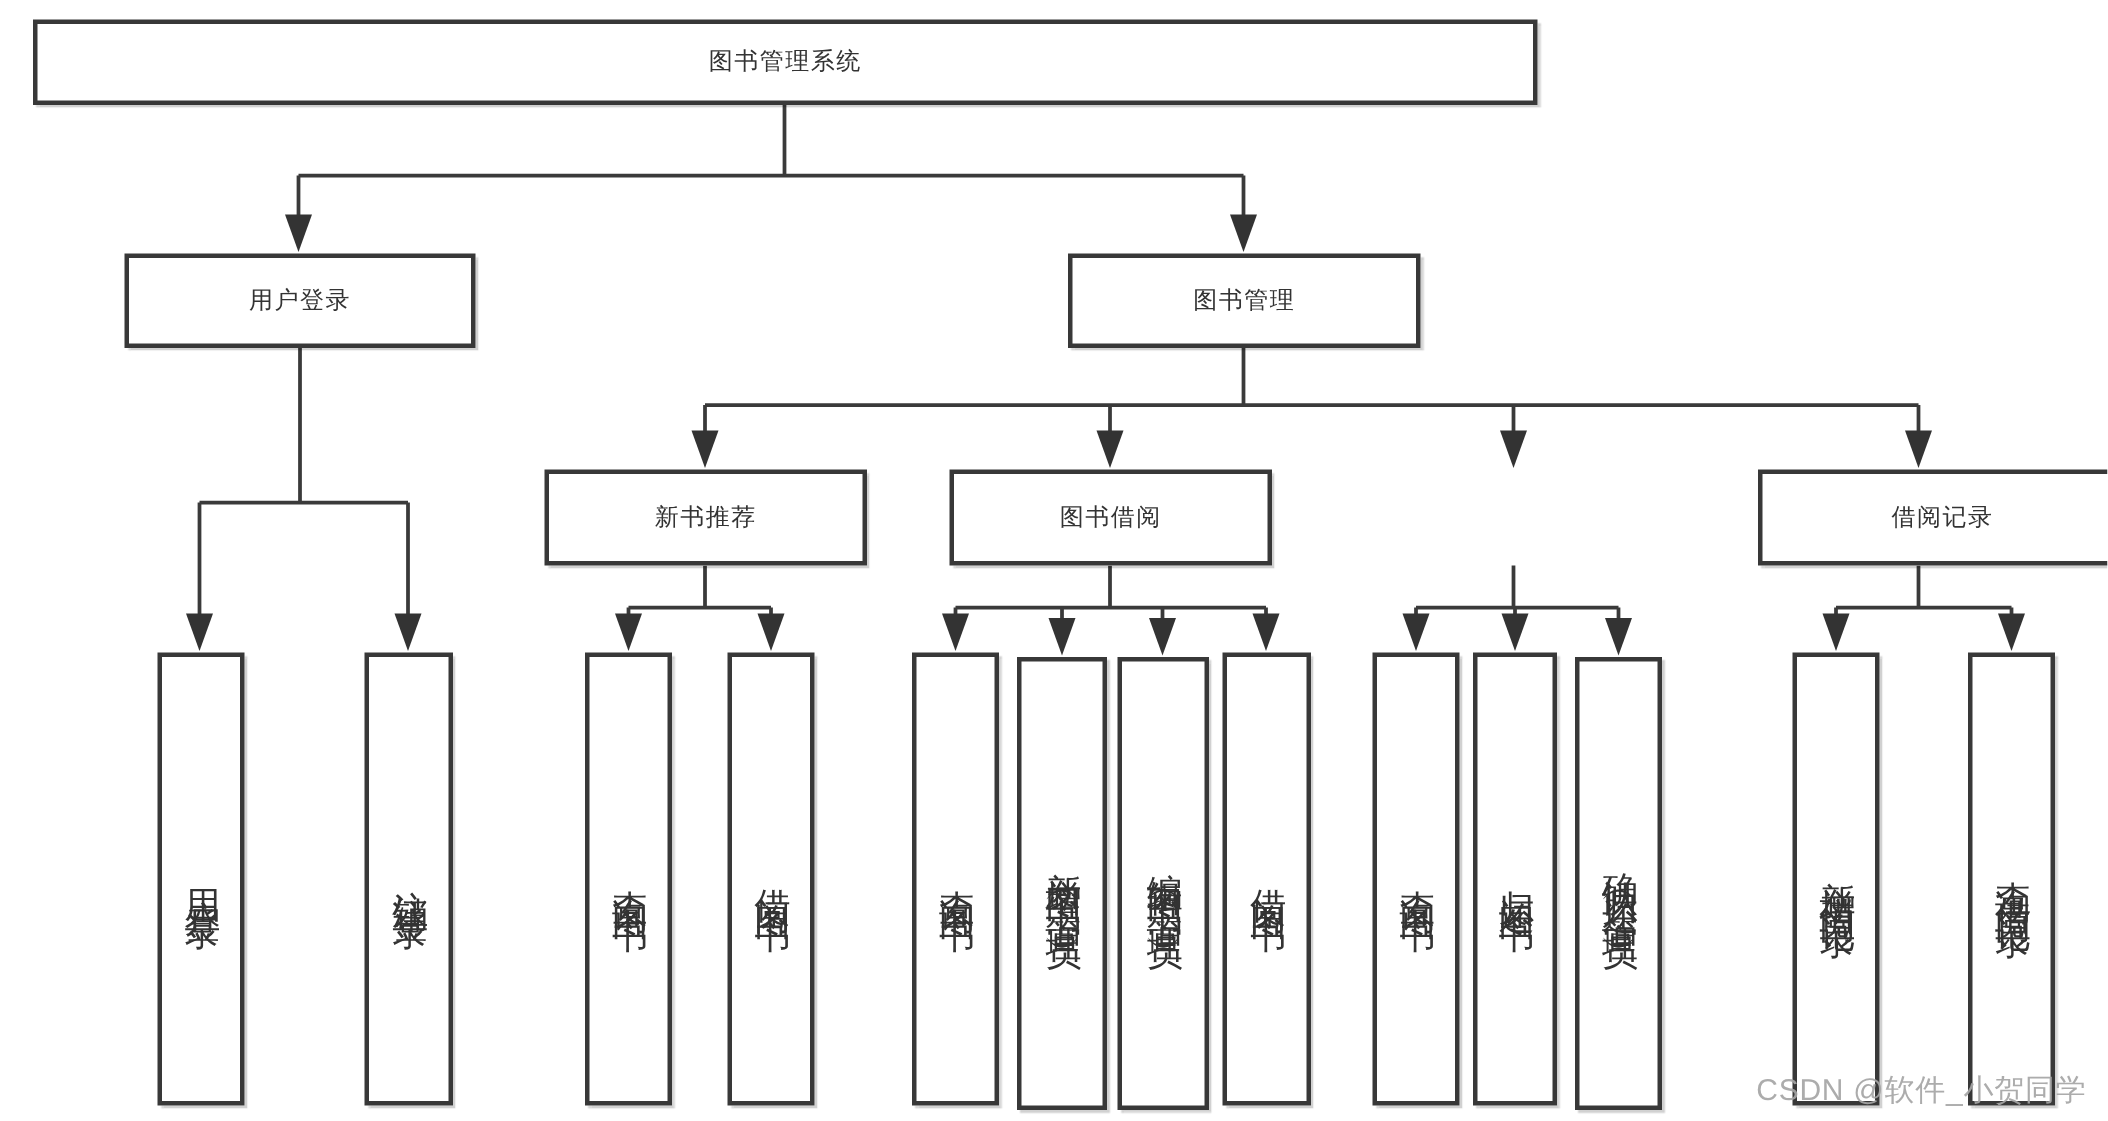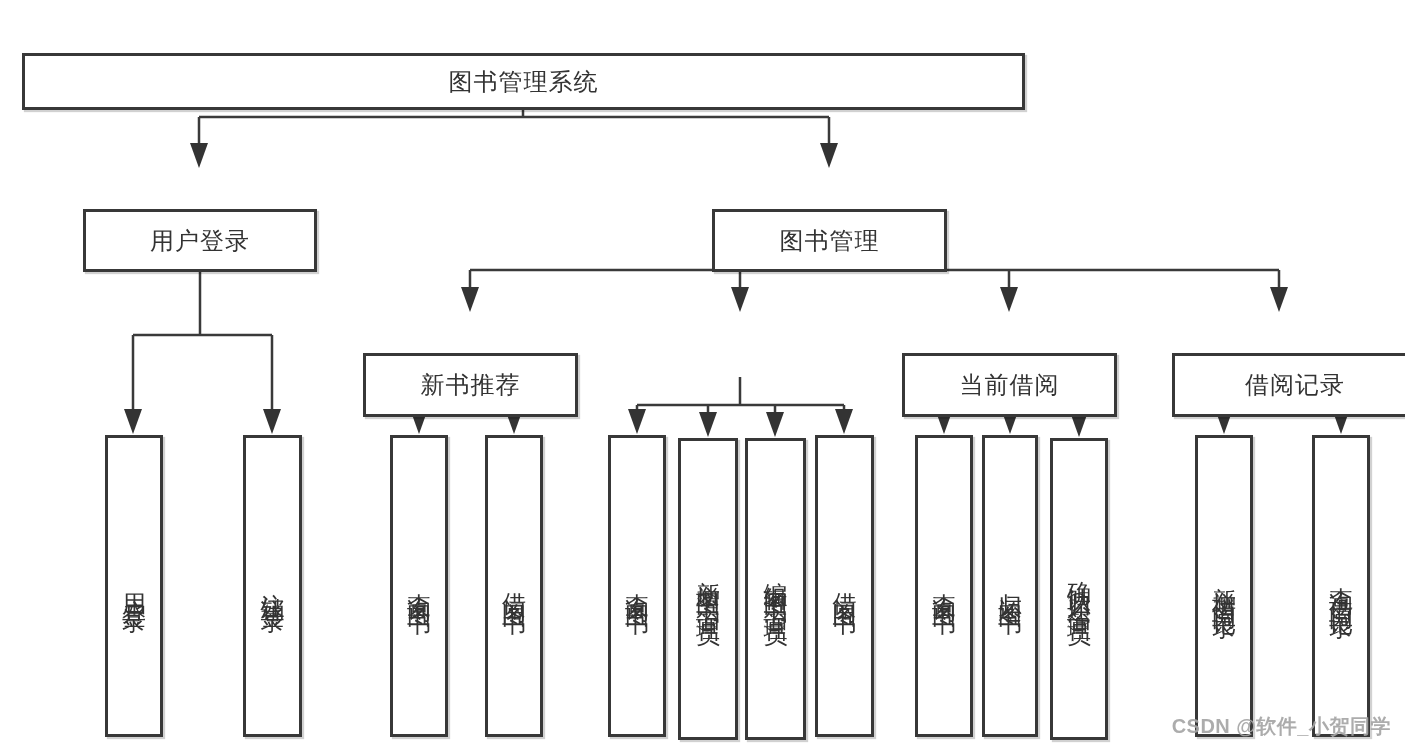--- a/index.html
+++ b/index.html
@@ -10,29 +10,29 @@
   }
   svg.connectors { position:absolute; left:0; top:0; z-index:0; }
   .box {
     position:absolute; box-sizing:border-box;
     background:#ffffff; border:3px solid #383838;
     box-shadow:2px 2px 1px rgba(0,0,0,0.18);
     color:#333333;
     display:flex; align-items:center; justify-content:center;
     z-index:1;
   }
-  .hbox { font-size:24px; letter-spacing:1px; white-space:nowrap;margin-top:40px; }
+  .hbox { font-size:16px; letter-spacing:1px; white-space:nowrap; }
   .vbox {
     writing-mode:vertical-rl; text-orientation:mixed;
     font-size:24px; letter-spacing:6px; line-height:1;
   }
   .watermark {
     position:absolute; right:14px; bottom:7px; z-index:3;
     font-size:20px; letter-spacing:0.5px;
-    color:rgba(165,165,165,0.92); white-space:nowrap;font-weight:bold;
+    color:rgba(165,165,165,0.92); white-space:nowrap;
   }
 </style>
 </head>
 <body>
 
 <div class="canvas">
 
   <svg class="connectors" width="1405" height="747" viewBox="0 0 1405 747">
     <g stroke="#3a3a3a" stroke-width="2.5" fill="none">
       <path d="M523,70 V117 M199,117 H829 M199,117 V144 M829,117 V144"></path>
@@ -65,21 +65,21 @@
         <polygon points="1332,409 1350,409 1341,434"></polygon>
       </g>
   </svg>
 
   <div class="box hbox" style="left:22px;top:13px;width:1003px;height:57px">图书管理系统</div>
 
   <div class="box hbox" style="left:83px;top:169px;width:234px;height:63px">用户登录</div>
   <div class="box hbox" style="left:363px;top:313px;width:215px;height:64px">新书推荐</div>
 
   <div class="box hbox" style="left:712px;top:169px;width:235px;height:63px">图书管理</div>
-  <div class="box hbox" style="left:902px;top:313px;width:215px;height:64px">当前借阅</div>
+  <div class="box hbox" style="left:633px;top:313px;width:215px;height:64px">图书借阅</div>
   <div class="box hbox" style="left:1172px;top:313px;width:246px;height:64px">借阅记录</div>
 
   <div class="box vbox" style="left:105px;top:435px;width:58px;height:302px">用户登录</div>
   <div class="box vbox" style="left:243px;top:435px;width:59px;height:302px">注销登录</div>
 
   <div class="box vbox" style="left:390px;top:435px;width:58px;height:302px">查询图书</div>
   <div class="box vbox" style="left:485px;top:435px;width:58px;height:302px">借阅图书</div>
 
   <div class="box vbox" style="left:608px;top:435px;width:58px;height:302px">查询图书</div>
   <div class="box vbox" style="left:678px;top:438px;width:60px;height:302px">新增图书（管理员）</div>

